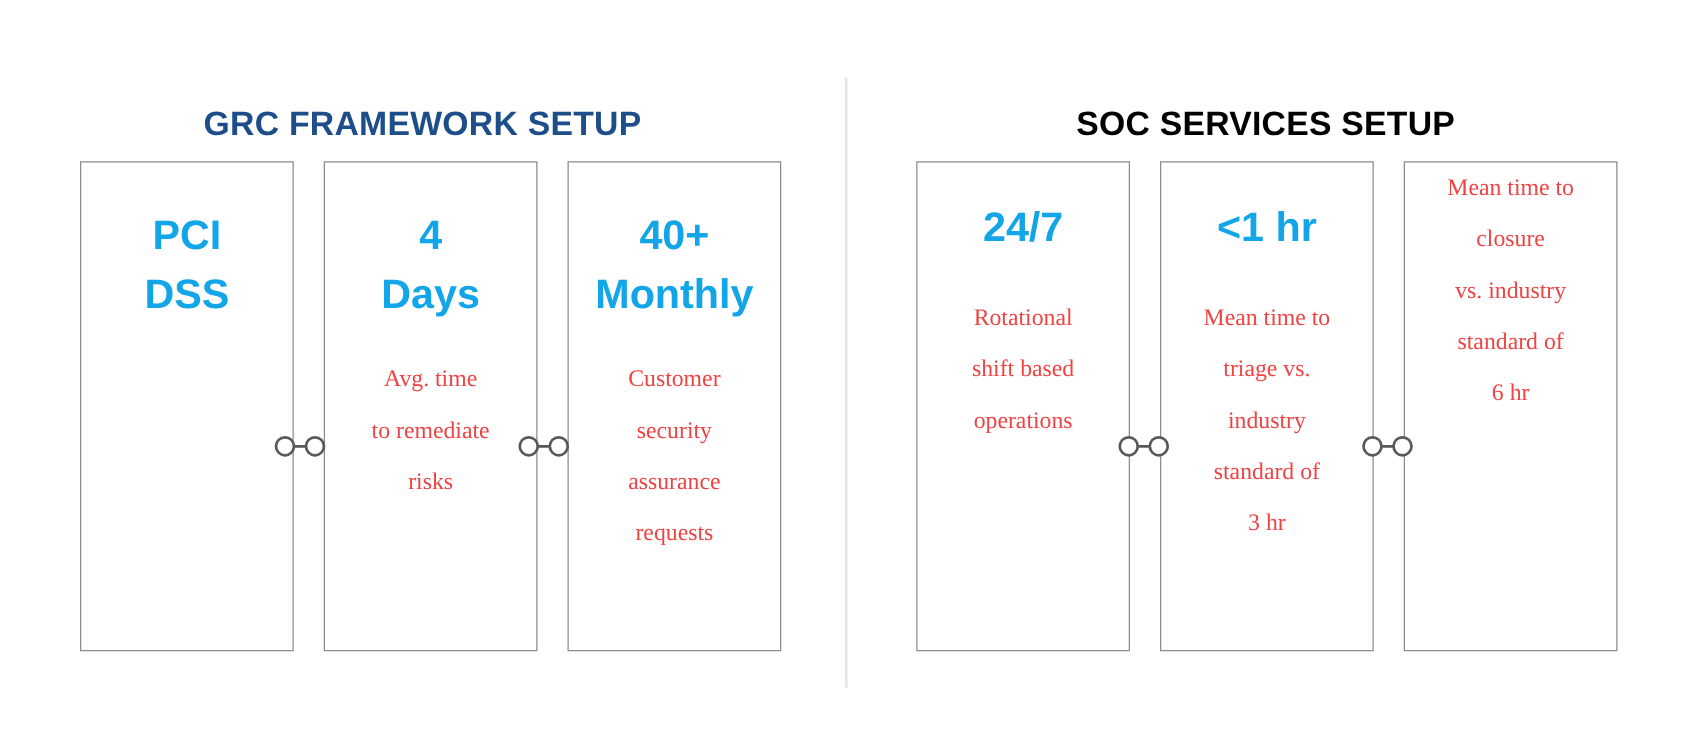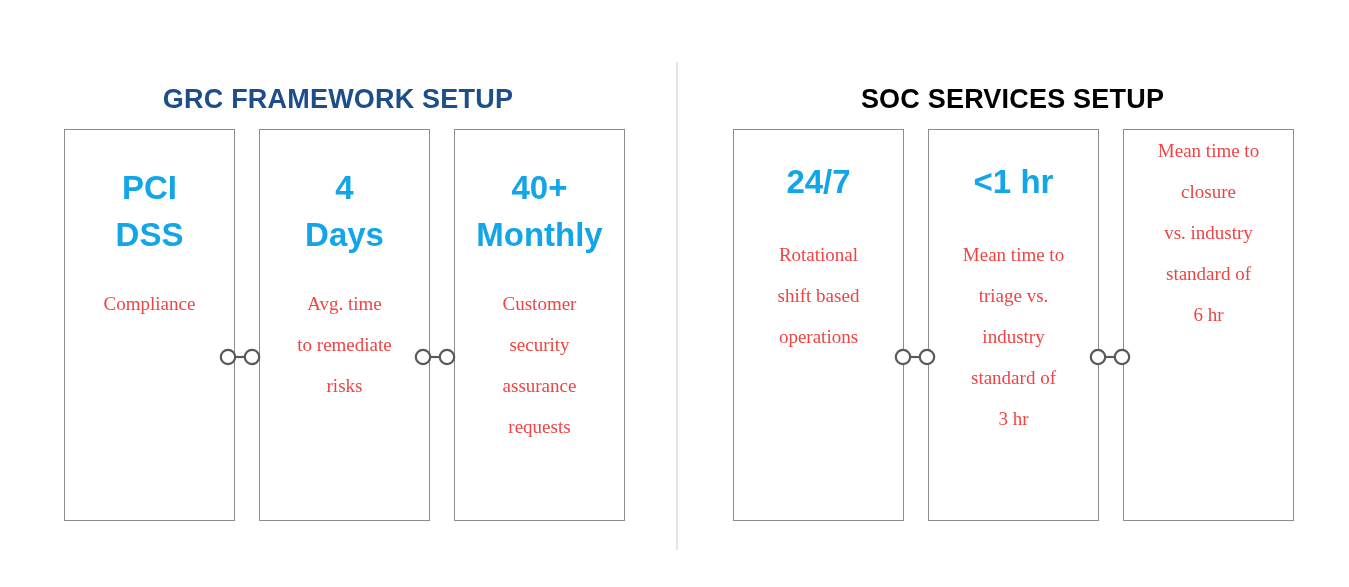--- a/index.html
+++ b/index.html
@@ -125,21 +125,20 @@
   <div class="divider"></div>
 
   <section class="panel panel-left">
     <h2 class="panel-title">GRC FRAMEWORK SETUP</h2>
 
     <div class="cards">
 
       <div class="card">
         <div class="card-stat stat-2line">PCI
 DSS</div>
-        <div class="card-desc">Compliance</div>
       </div>
 
       <div class="card">
         <div class="card-stat stat-2line">4
 Days</div>
         <div class="card-desc">Avg. time
 to remediate
 risks</div>
       </div>
 

